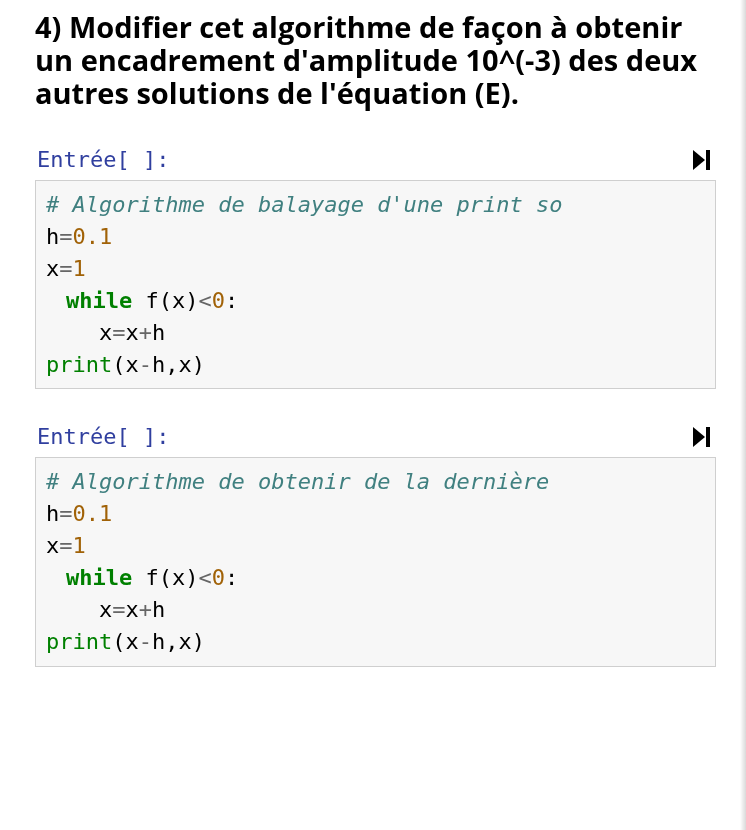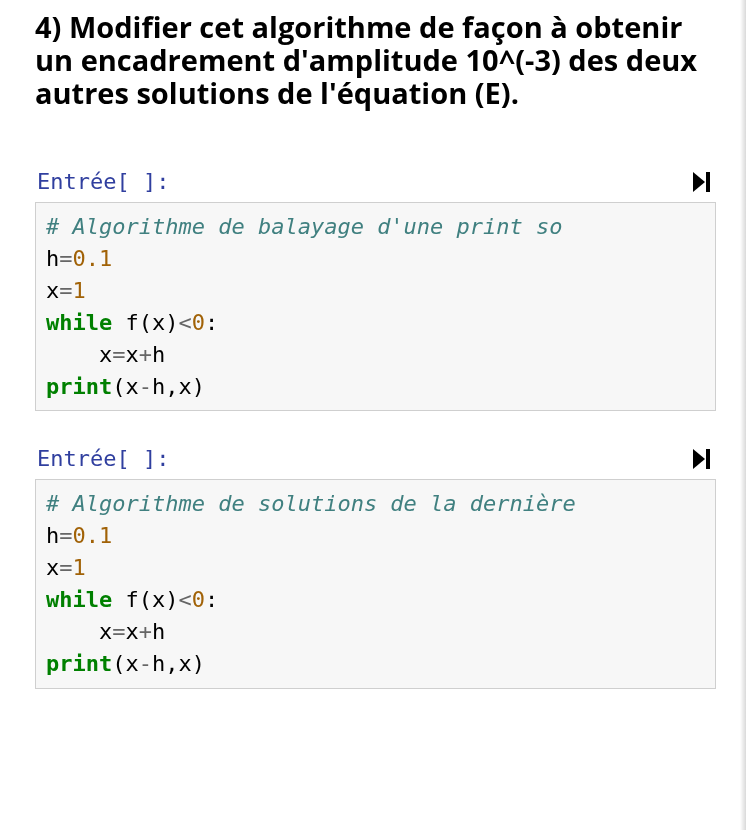--- a/index.html
+++ b/index.html
@@ -13,21 +13,21 @@
       width: 746px;
       height: 830px;
       padding: 10px 30px 20px 35px;
       position: relative;
     }
     .heading {
       font-size: 29px;
       font-weight: 700;
       line-height: 1.14;
       color: #000;
-      margin-bottom: 60px;
+      margin-bottom: 38px;
     }
     .cell-wrap {
       margin-bottom: 35px;
     }
     .prompt-row {
       display: flex;
       align-items: center;
       justify-content: space-between;
       margin-bottom: 8px;
       padding: 0 4px 0 2px;
@@ -51,24 +51,24 @@
       overflow: hidden;
     }
     pre {
       font-family: "DejaVu Sans Mono", Menlo, Consolas, monospace;
       font-size: 22px;
       line-height: 1.45;
       white-space: pre;
       color: #000;
     }
     .cm { color: #408080; font-style: italic; }
-    .kw { color: #008000; font-weight: 700; }
+    .kw { color: #008000; font-weight: 700; margin-left: 20px; }
     .op { color: #666666; }
     .num { color: #a16207; }
-    .fn { color: #008000; font-weight: bold; }
+    .fn { color: #008000; }
     .nm { color: #000; }
     .right-shadow {
       position: absolute;
       top: 0;
       right: 0;
       width: 6px;
       height: 100%;
       background: linear-gradient(to left, rgba(0,0,0,0.15), rgba(0,0,0,0));
     }
   </style>
@@ -101,21 +101,21 @@
   <div class="prompt-row">
     <span class="prompt">Entrée[ ]:</span>
     <span class="run-icon">
       <svg viewBox="0 0 20 22">
         <path d="M1 1 L13 11 L1 21 Z" fill="#000"></path>
         <rect x="14" y="1" width="4" height="20" fill="#000"></rect>
       </svg>
     </span>
   </div>
   <div class="code-box">
-<pre><span class="cm"># Algorithme de solutions de la dernière</span>
+<pre><span class="cm"># Algorithme de obtenir de la dernière</span>
 <span class="nm">h</span><span class="op">=</span><span class="num">0.1</span>
 <span class="nm">x</span><span class="op">=</span><span class="num">1</span>
 <span class="kw">while</span><span> </span><span class="nm">f(x)</span><span class="op">&lt;</span><span class="num">0</span><span class="nm">:</span>
 <span>    </span><span class="nm">x</span><span class="op">=</span><span class="nm">x</span><span class="op">+</span><span class="nm">h</span>
 <span class="fn">print</span><span class="nm">(</span><span class="nm">x</span><span class="op">-</span><span class="nm">h</span><span class="nm">,</span><span class="nm">x</span><span class="nm">)</span></pre>
   </div>
 </div>
 
 <div class="right-shadow"></div>
 

